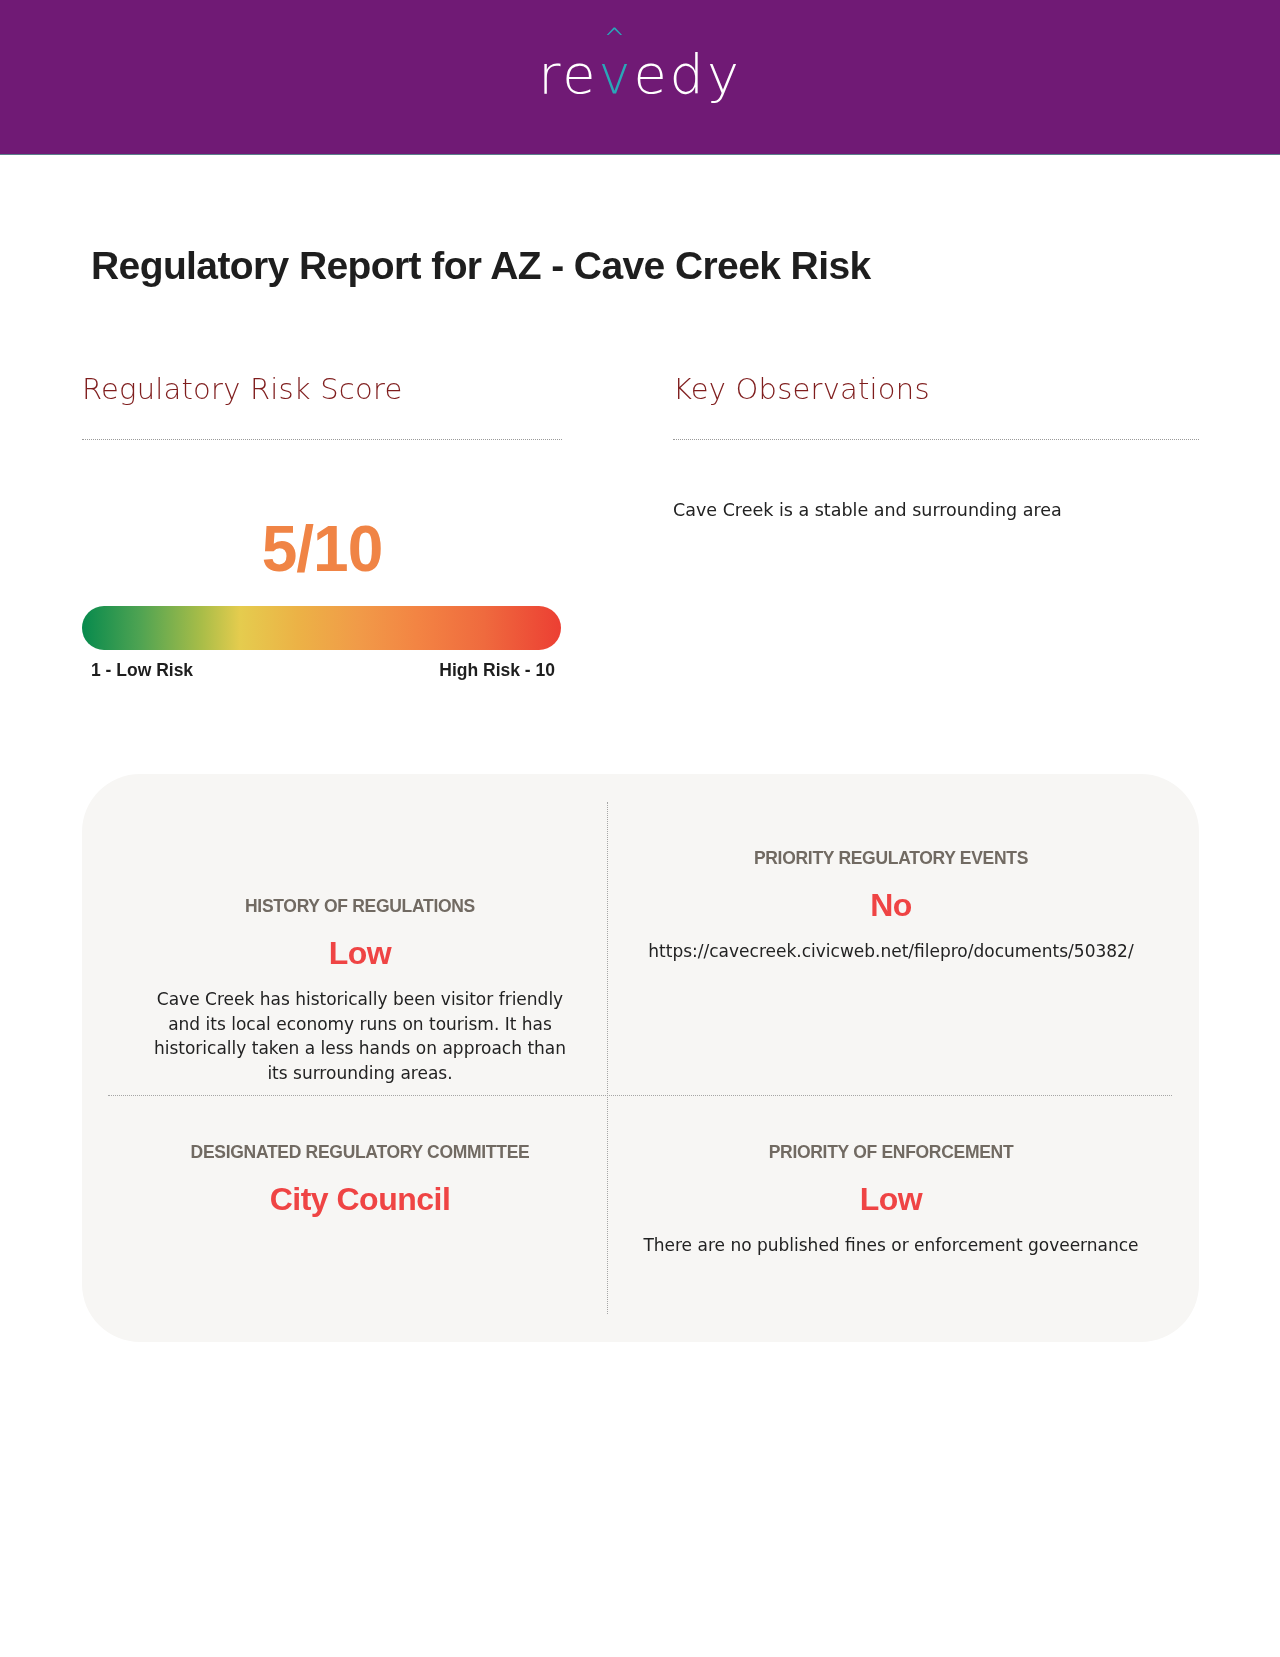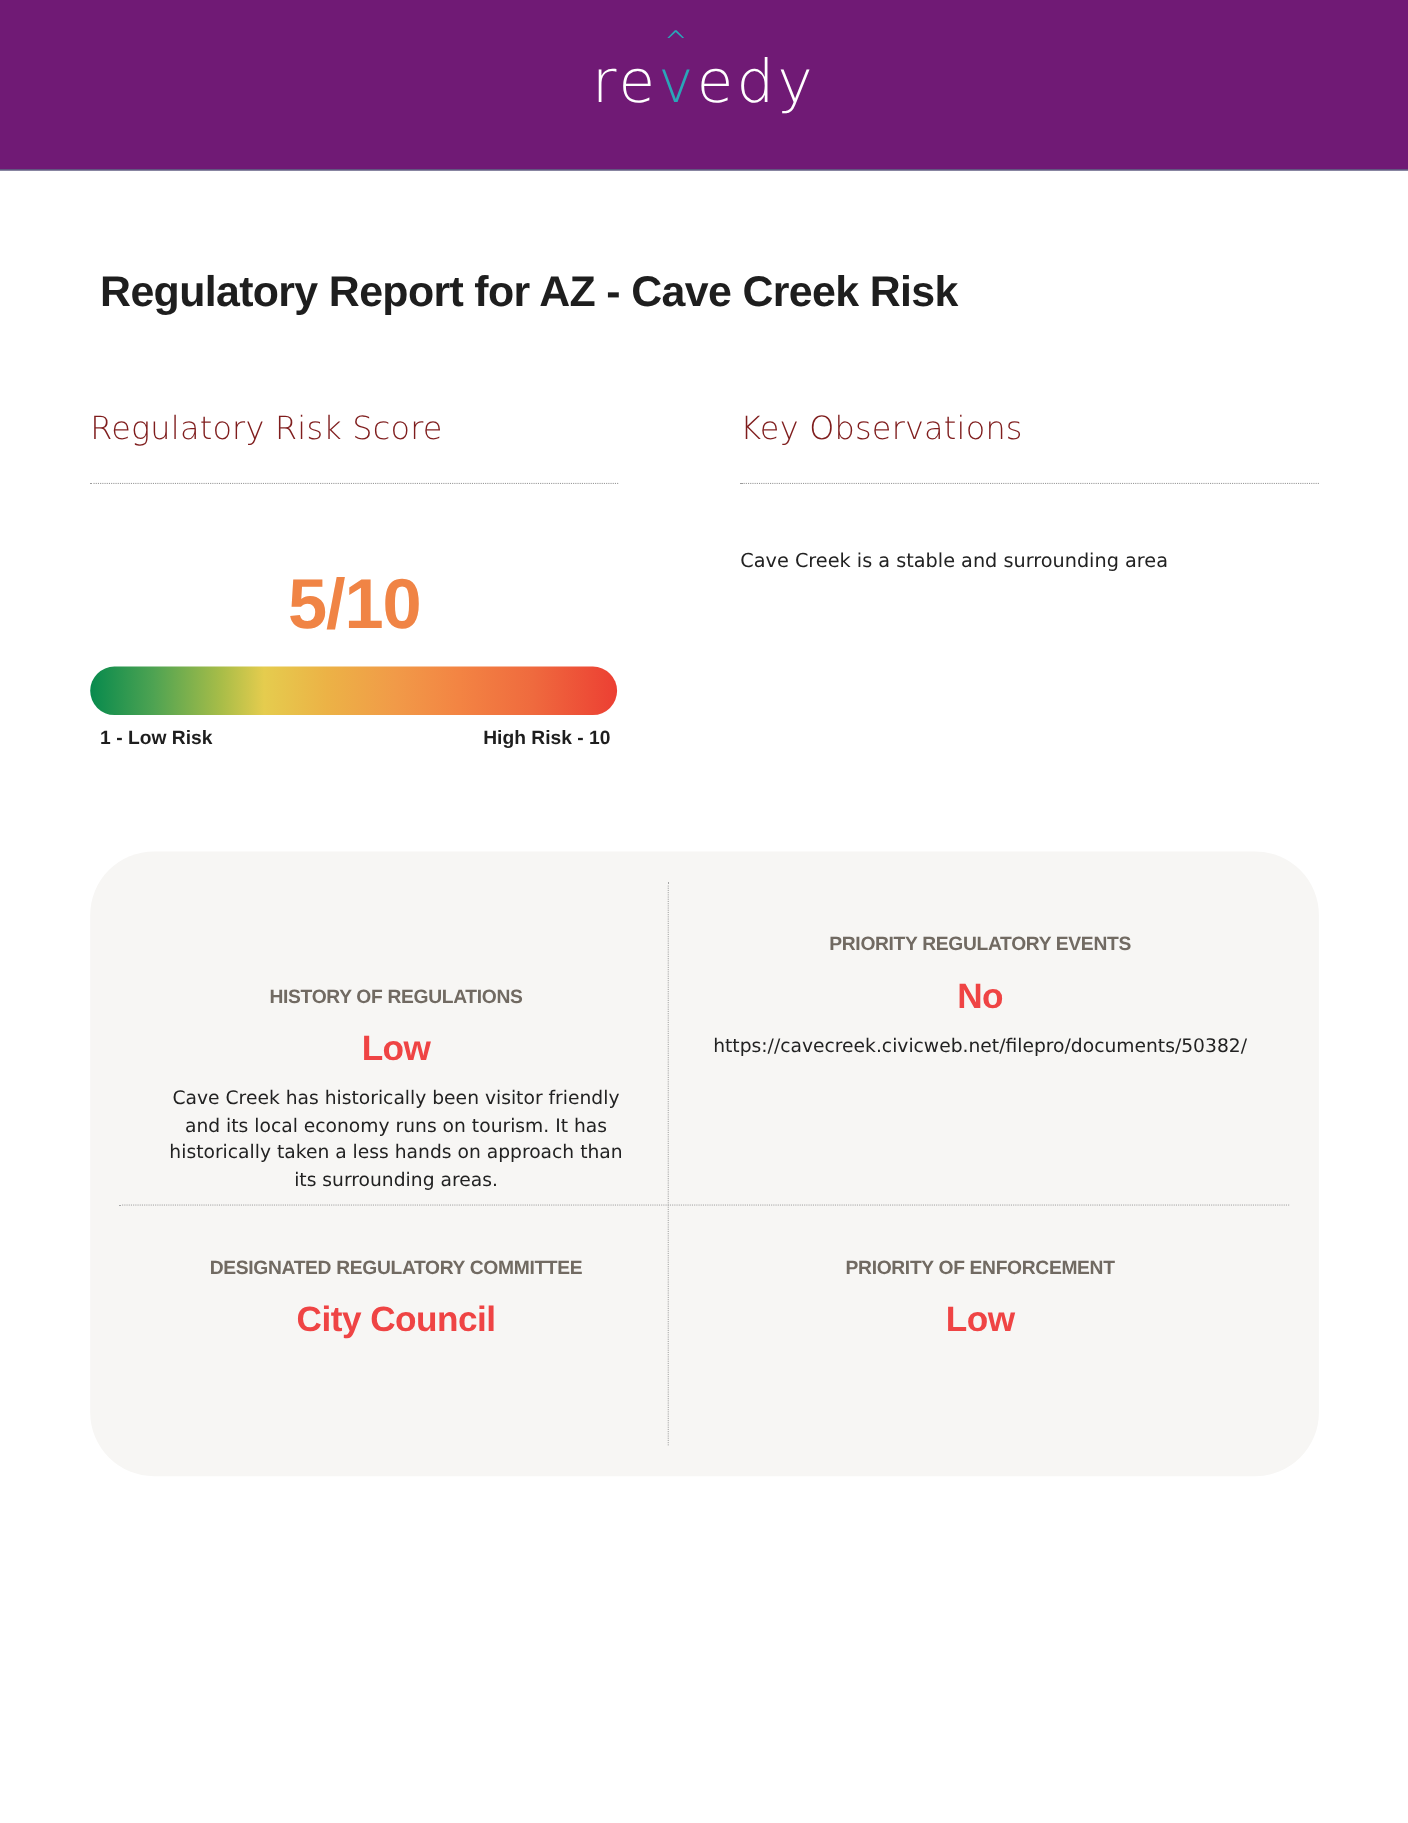--- a/index.html
+++ b/index.html
@@ -73,13 +73,14 @@
 </div>
 
 <div class="cell" style="left:110px; top:1142px;">
   <div class="cell-label">DESIGNATED REGULATORY COMMITTEE</div>
   <div class="cell-value">City Council</div>
 </div>
 
 <div class="cell" style="left:641px; top:1142px;">
   <div class="cell-label">PRIORITY OF ENFORCEMENT</div>
   <div class="cell-value">Low</div>
+  <div class="cell-desc nowrap">There are no published fines or enforcement goveernance</div>
 </div>
 
 </body></html>

